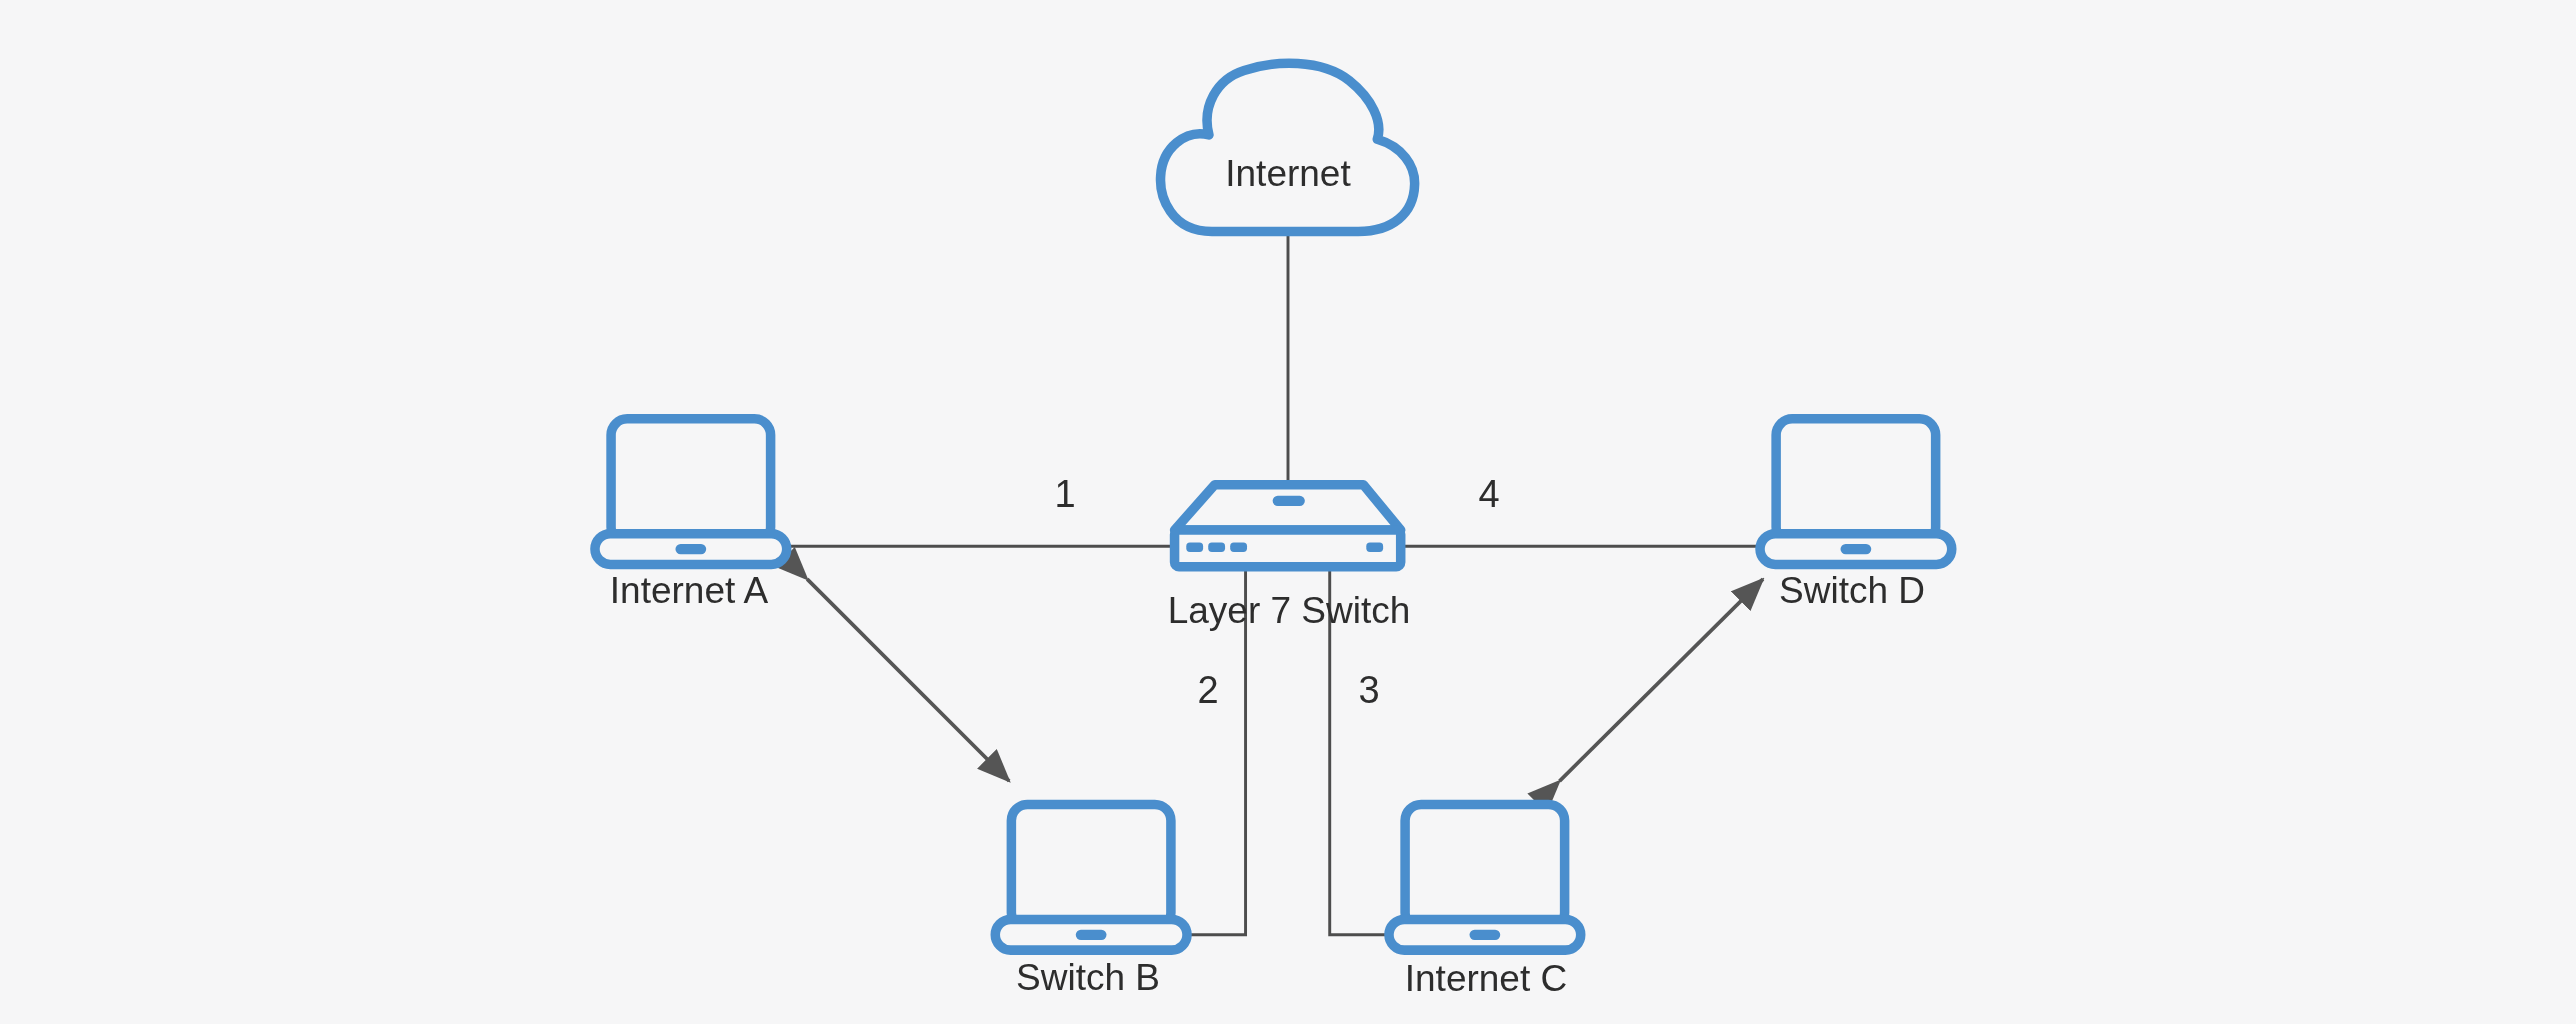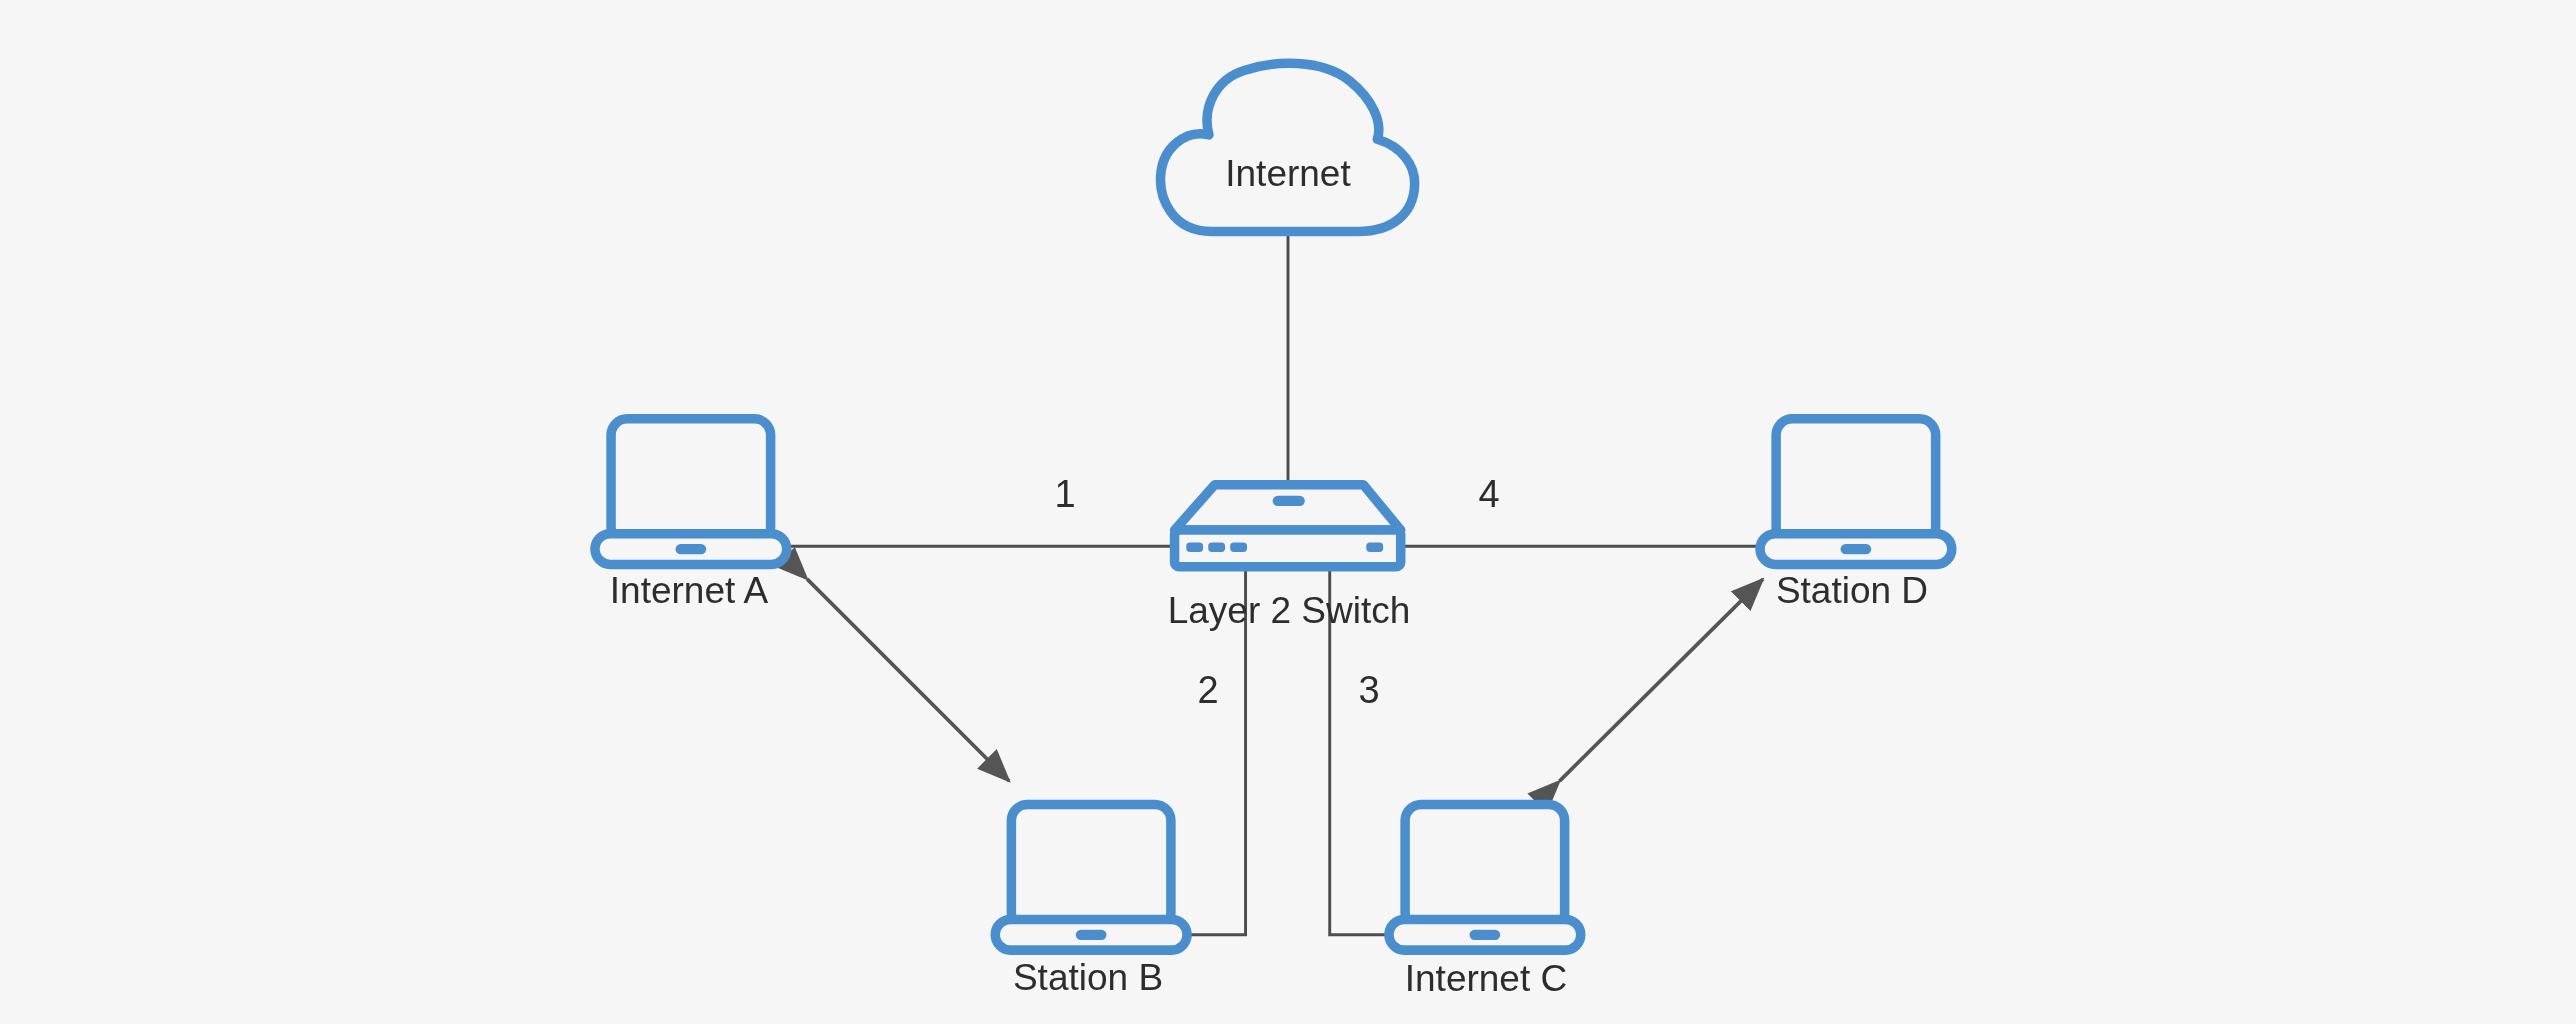--- a/index.html
+++ b/index.html
@@ -142,29 +142,29 @@
 
     <g transform="translate(2029,1277)">
       <rect class="device-outline" x="-109" y="-178" width="218" height="170" rx="22"></rect>
       <rect class="device-outline" x="-131" y="-21" width="262" height="42" rx="21"></rect>
       <rect class="device-fill" x="-21" y="-7" width="42" height="14" rx="7"></rect>
     </g>
   </svg>
 
   <div class="label" id="lbl-internet">Internet</div>
 
-  <div class="label" id="lbl-switch">Layer 2 Switch</div>
+  <div class="label" id="lbl-switch">Layer 7 Switch</div>
 
   <div class="label" id="lbl-station-a">Internet A</div>
 
-  <div class="label" id="lbl-station-b">Station B</div>
+  <div class="label" id="lbl-station-b">Switch B</div>
 
   <div class="label" id="lbl-station-c">Internet C</div>
 
-  <div class="label" id="lbl-station-d">Station D</div>
+  <div class="label" id="lbl-station-d">Switch D</div>
 
   <div class="label port" id="lbl-port-1">1</div>
 
   <div class="label port" id="lbl-port-2">2</div>
 
   <div class="label port" id="lbl-port-3">3</div>
 
   <div class="label port" id="lbl-port-4">4</div>
 </div>
 

